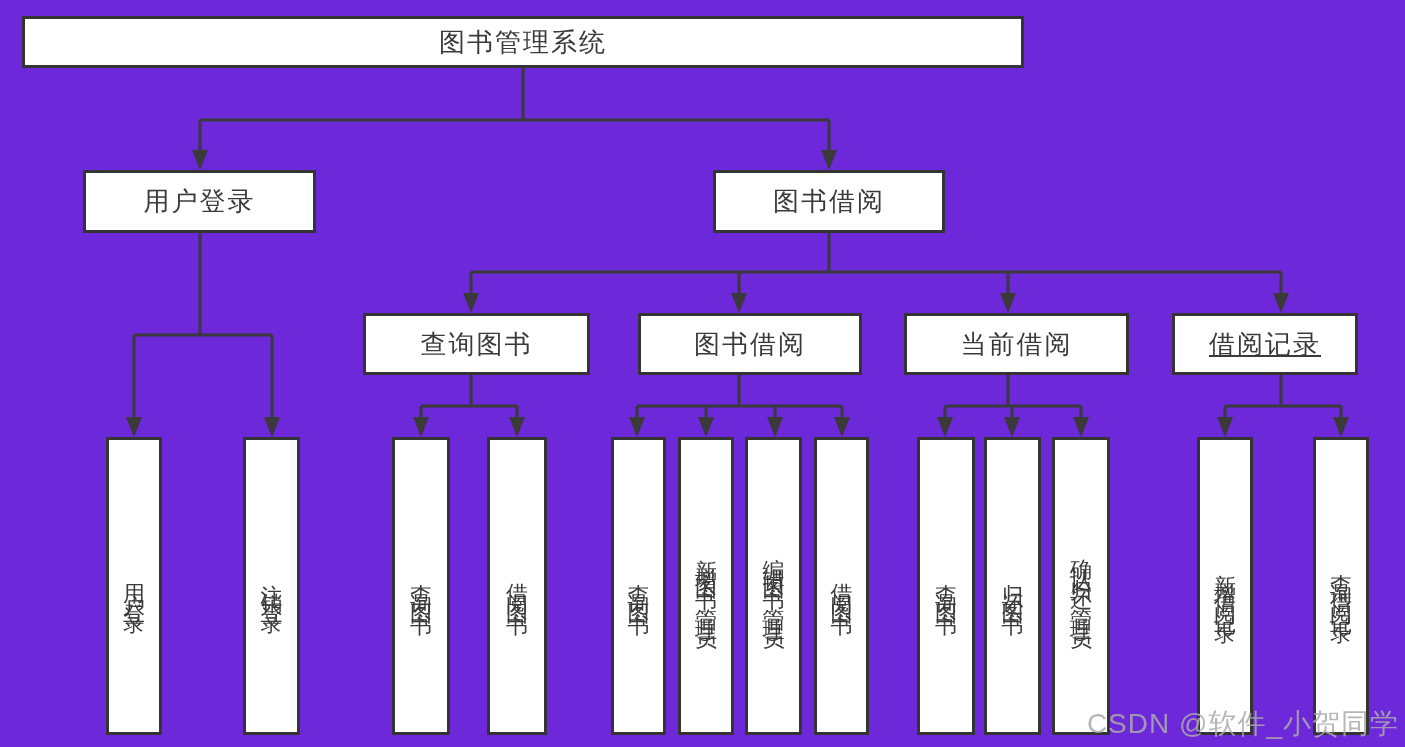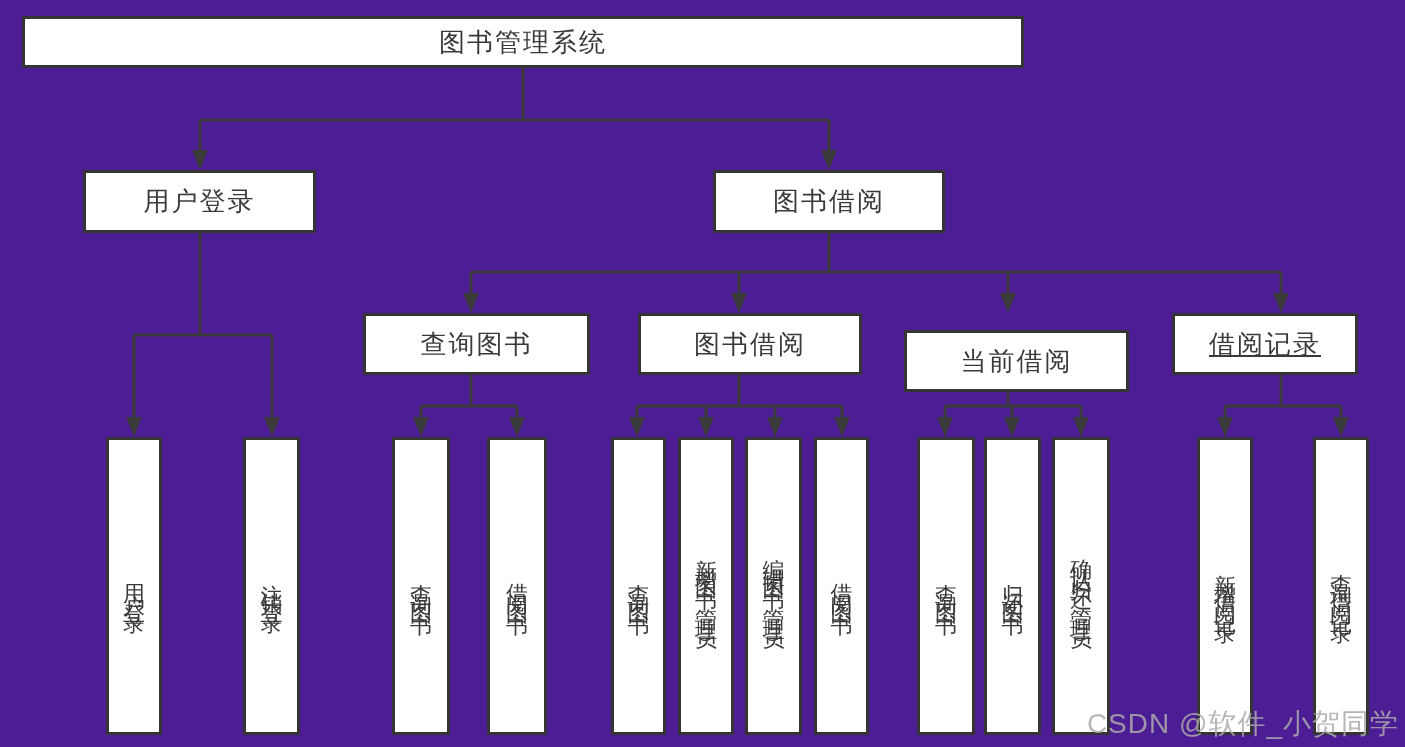--- a/index.html
+++ b/index.html
@@ -1,20 +1,20 @@
 <!DOCTYPE html>
 <html><head>
 <meta charset="utf-8">
 <style>
   html, body { margin: 0; padding: 0; }
   .stage {
     position: relative;
     width: 1405px;
     height: 747px;
-    background: #4c1d95;
+    background: #6d28d9;
     overflow: hidden;
     font-family: "Liberation Sans", "DejaVu Sans", sans-serif;
   }
   svg.connectors {
     position: absolute;
     left: 0; top: 0;
     width: 1405px; height: 747px;
   }
   .hbox {
     position: absolute;
@@ -145,21 +145,21 @@
   <div class="hbox" style="left:713px; top:170px; width:232px; height:63px;">
     <span class="lbl">图书借阅</span>
   </div>
 
   <div class="hbox" style="left:363px; top:313px; width:227px; height:62px;">
     <span class="lbl">查询图书</span>
   </div>
   <div class="hbox" style="left:638px; top:313px; width:224px; height:62px;">
     <span class="lbl">图书借阅</span>
   </div>
-  <div class="hbox" style="left:904px; top:313px; width:225px; height:62px;margin-top:17px;">
+  <div class="hbox" style="left:904px; top:313px; width:225px; height:62px;">
     <span class="lbl">当前借阅</span>
   </div>
   <div class="hbox" style="left:1172px; top:313px; width:186px; height:62px;text-decoration:underline;">
     <span class="lbl">借阅记录</span>
   </div>
 
   <div class="vbox" style="left:106px; top:437px; width:56px; height:298px;">
     <span class="lbl">用户登录</span>
   </div>
   <div class="vbox" style="left:243px; top:437px; width:57px; height:298px;">

